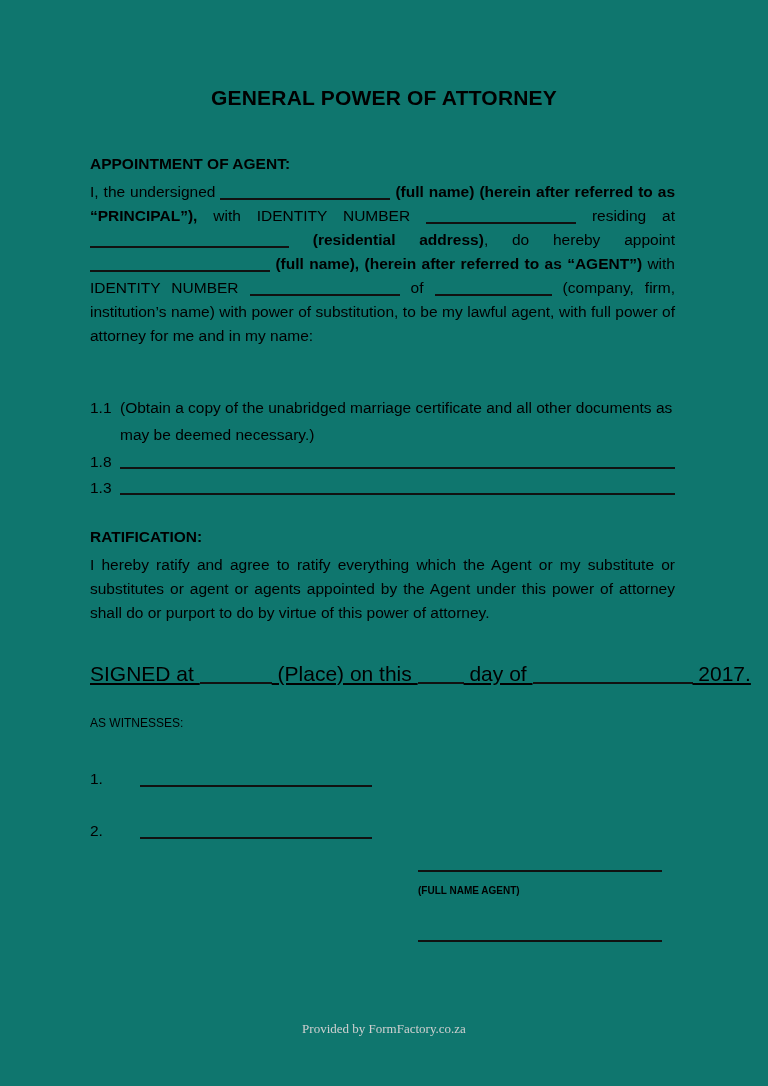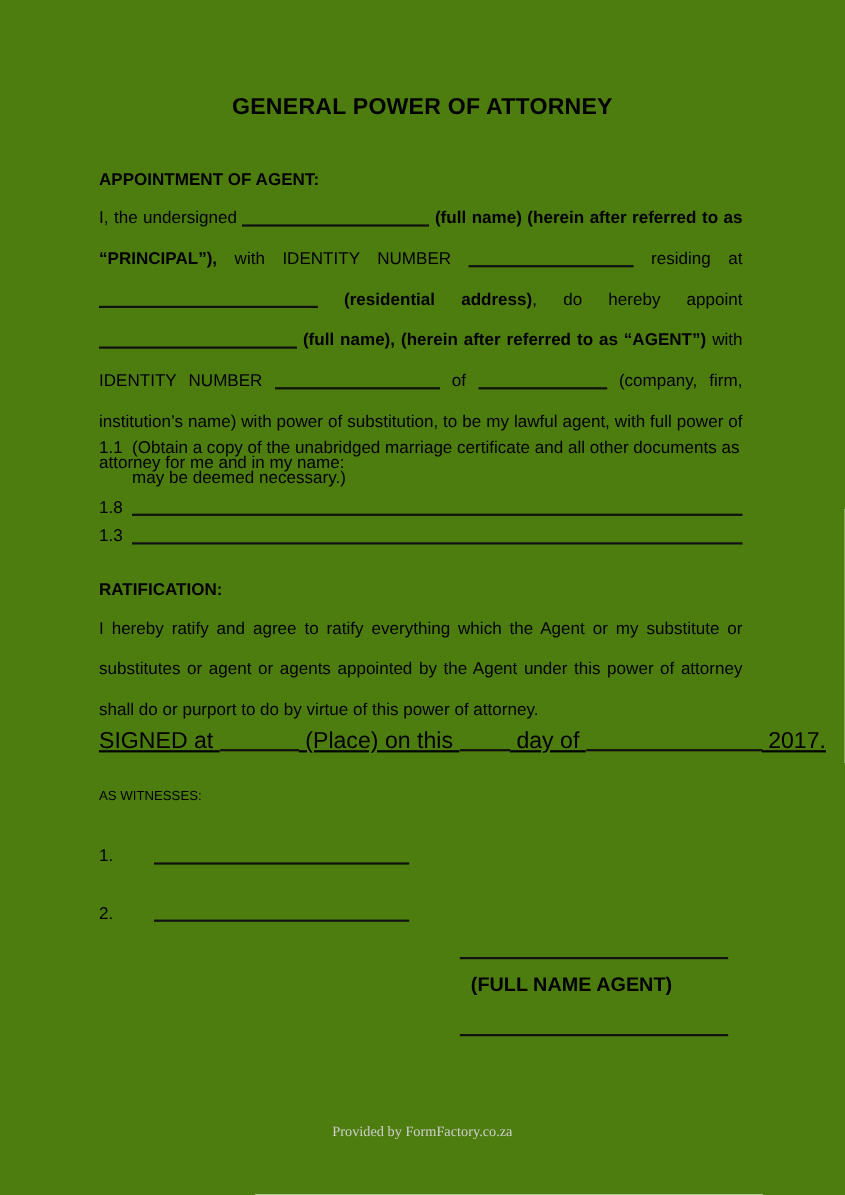--- a/index.html
+++ b/index.html
@@ -14,21 +14,21 @@
     font-family: "Liberation Sans", sans-serif;
     color: #000000;
     overflow: hidden;
   }
 
   .page {
     position: absolute;
     left: 0; top: 0;
     width: 768px;
     height: 1086px;
-    background: #4d7c0f;
+    background: #0f766e;
   }
 
   .doc-title {
     position: absolute;
     left: 0; top: 86px;
     width: 768px;
     text-align: center;
     font-size: 21px;
     font-weight: bold;
     letter-spacing: 0.2px;
@@ -42,21 +42,21 @@
     white-space: nowrap;
   }
   #heading-appointment { left: 90px; top: 155px; }
   #heading-ratification { left: 90px; top: 528px; }
 
   .body-block {
     position: absolute;
     left: 90px;
     width: 585px;
     font-size: 15.5px;
-    line-height: 37px;
+    line-height: 24px;
     text-align: justify;
     text-justify: inter-word;
   }
   #para-appointment { top: 180px; }
   #para-ratification { top: 553px; }
 
   .body-block b { font-weight: bold; }
 
   
   .blank {
@@ -153,24 +153,23 @@
   }
   #sig-agent     { top: 870px; }
   #sig-principal { top: 940px; }
   .sig-rule {
     width: 244px;
     border-bottom: 2.2px solid #111111;
     height: 0;
   }
   .sig-label {
     margin-top: 13px;
-    font-size: 18px;
+    font-size: 10px;
     font-weight: bold;
     white-space: nowrap;
-    margin-left: 10px;
   }
 
   .footer-note {
     position: absolute;
     left: 0;
     top: 1021px;
     width: 768px;
     text-align: center;
     font-size: 13px;
     color: #d0d0d0;

